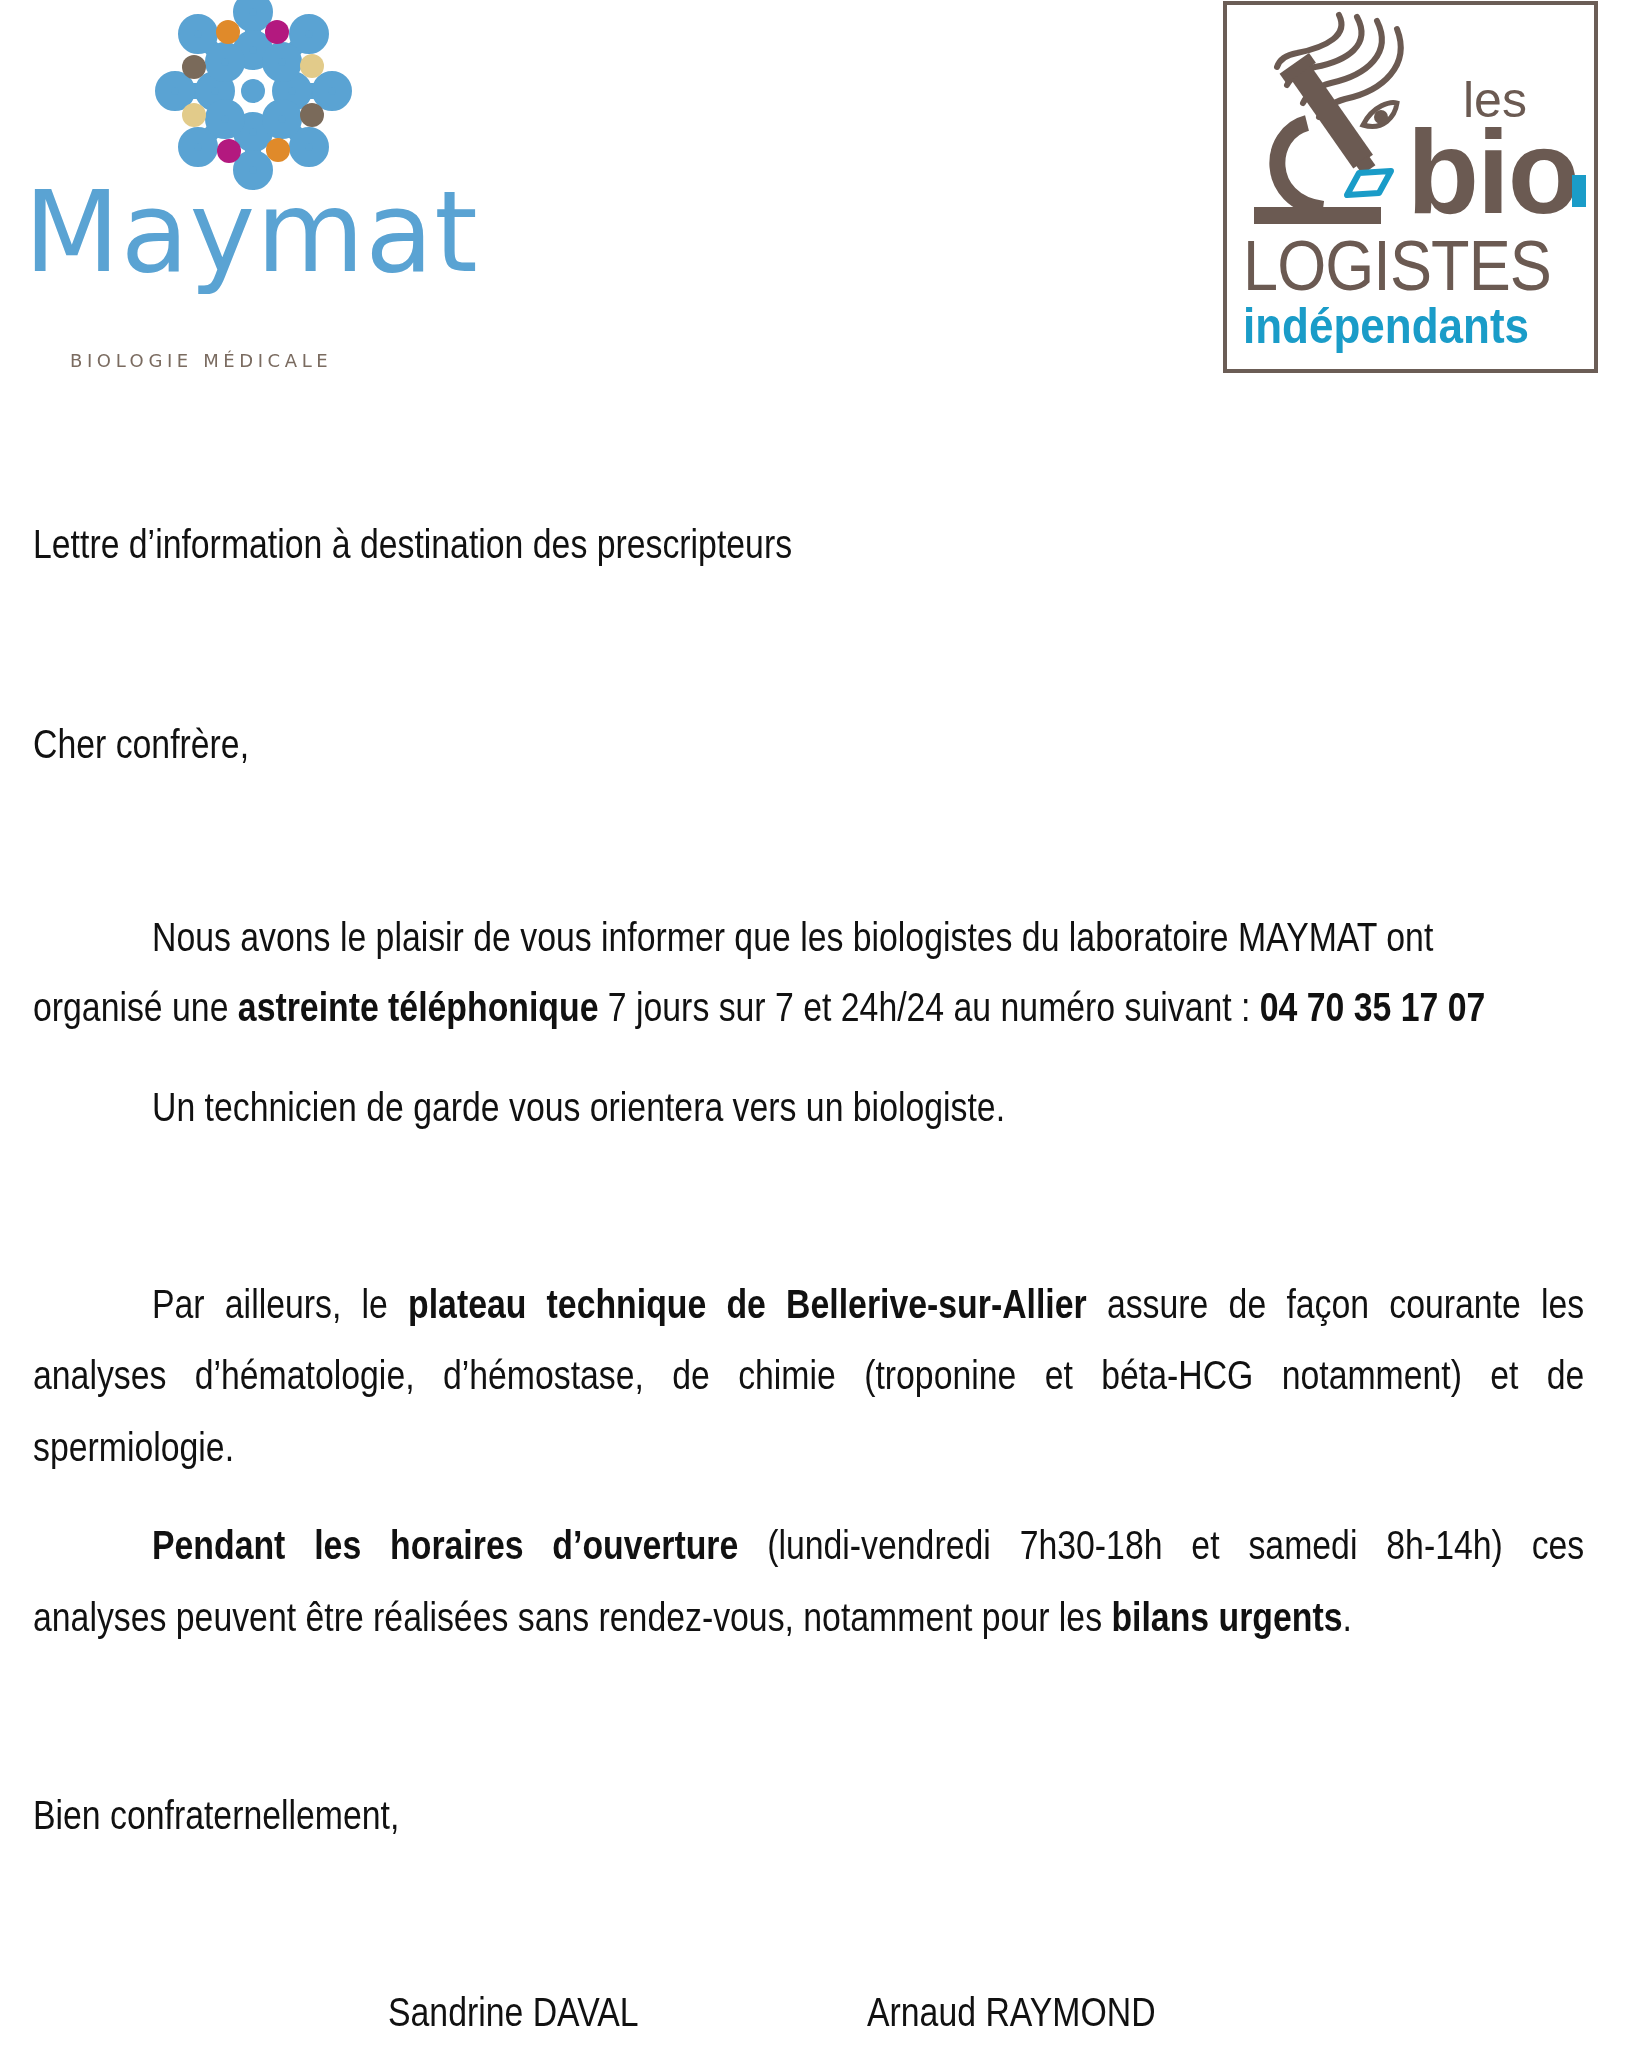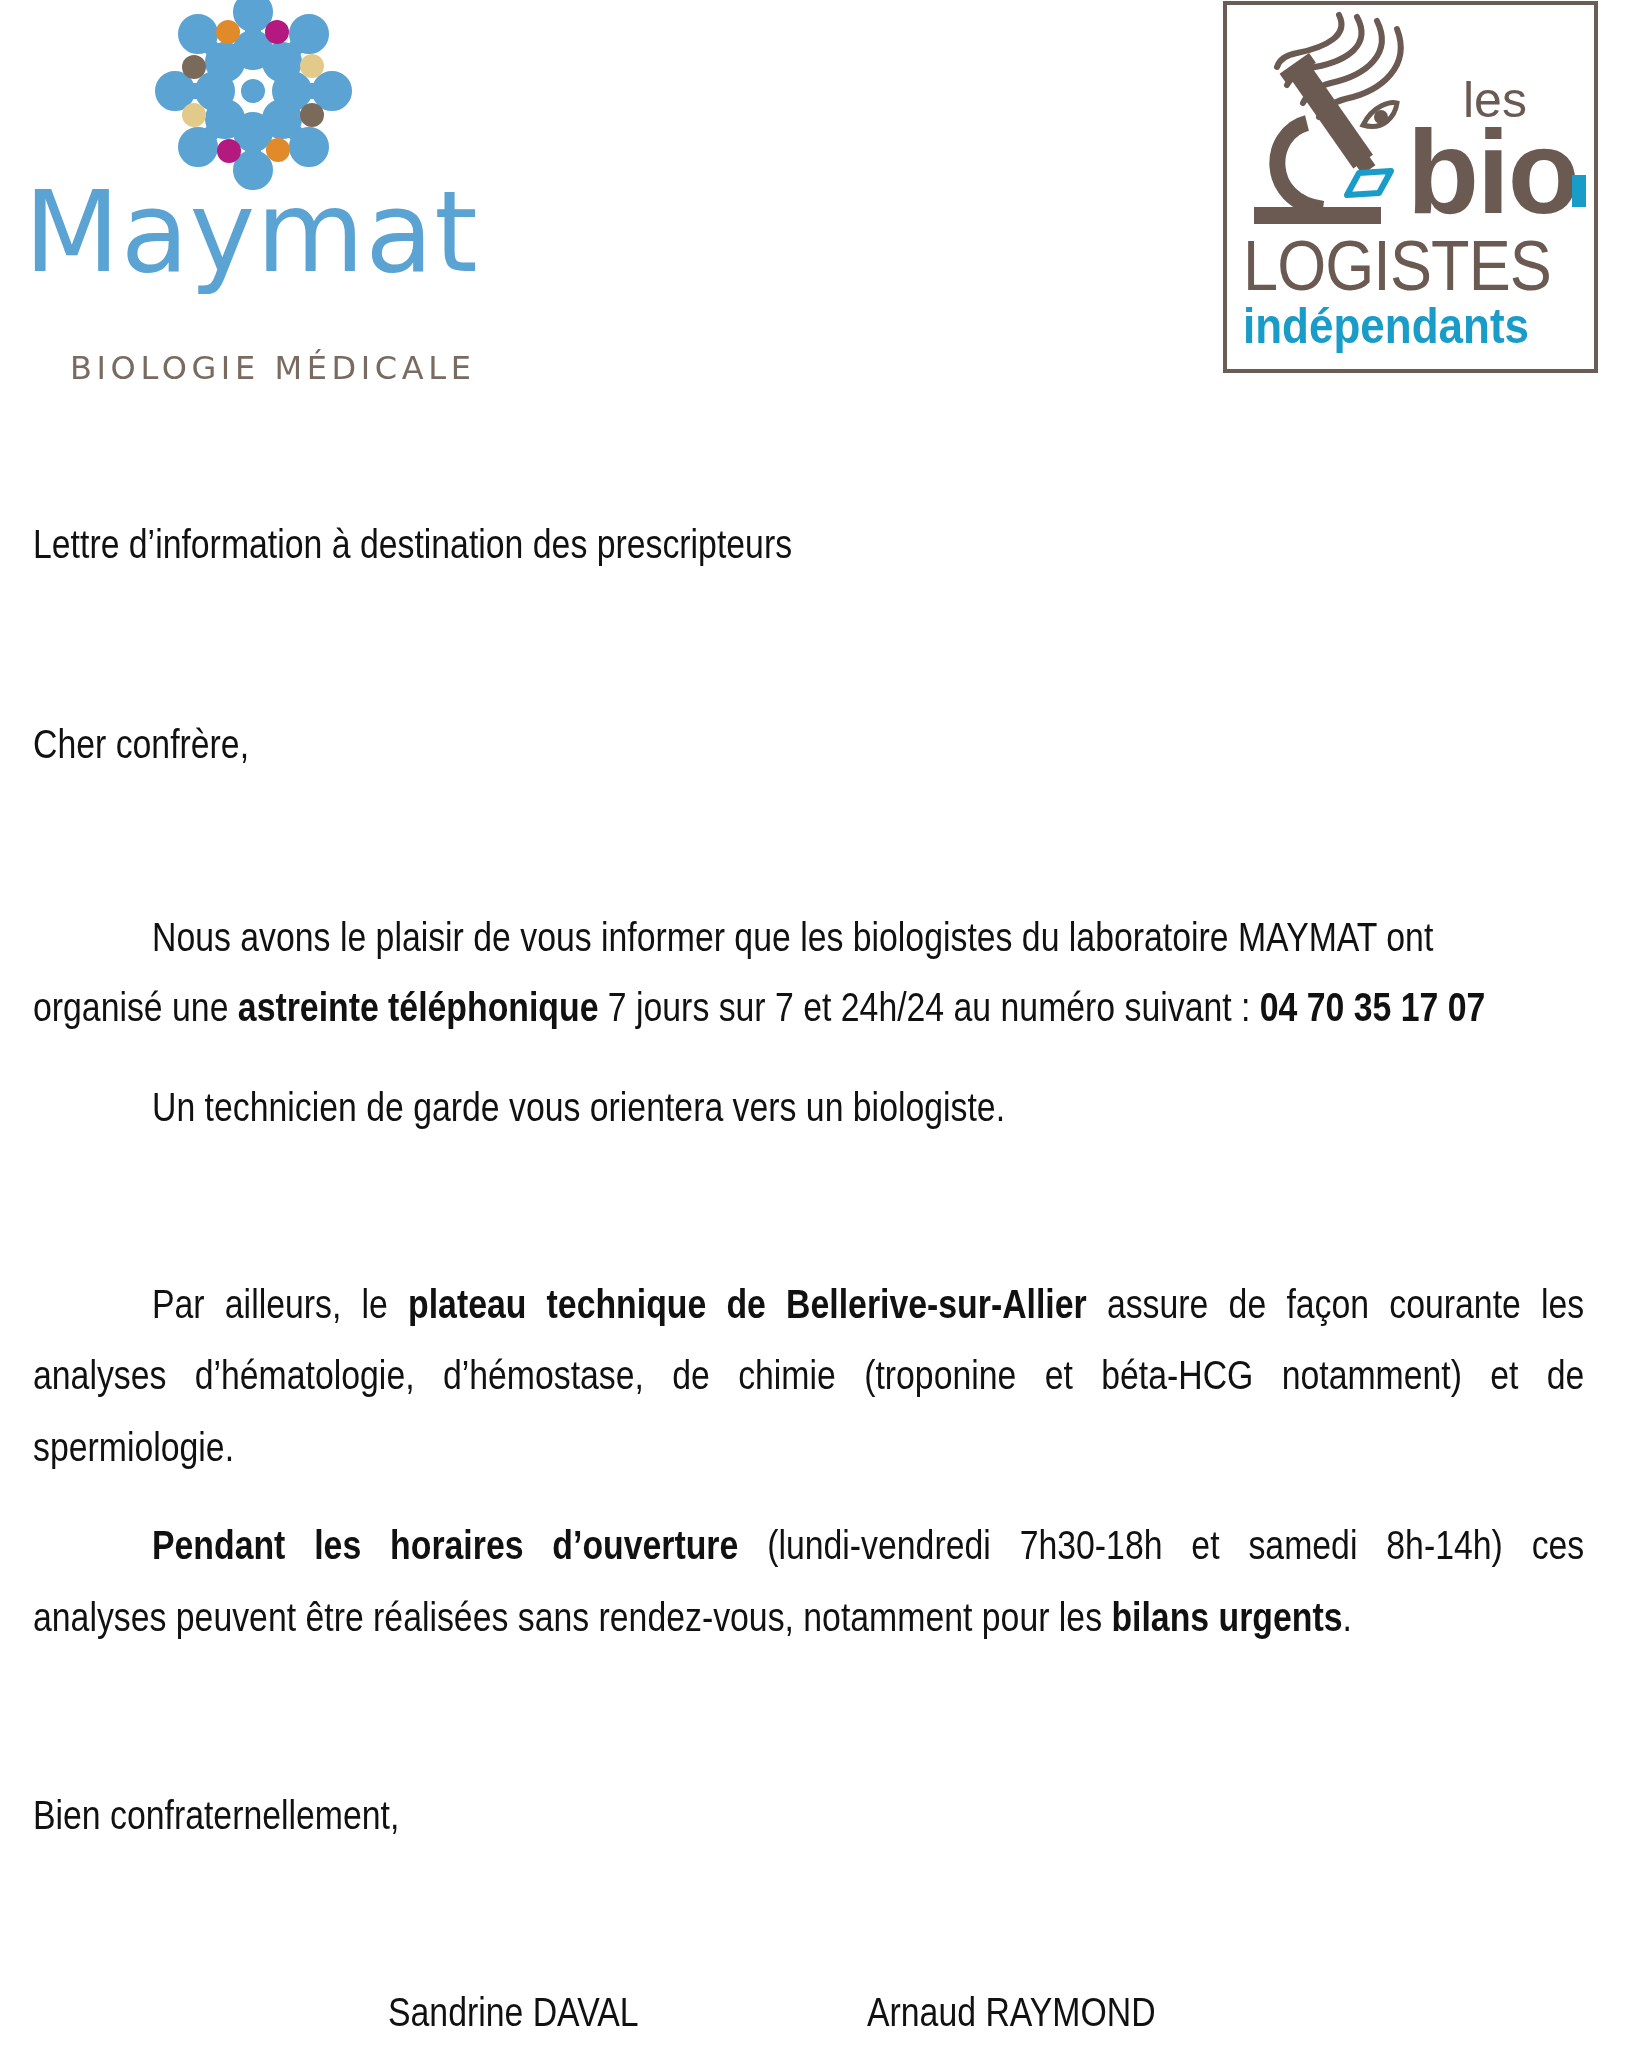--- a/index.html
+++ b/index.html
@@ -5,21 +5,21 @@
   html, body { margin:0; padding:0; background:#ffffff; }
   body { width:1632px; height:2048px; position:relative; overflow:hidden;
          font-family:"Liberation Sans", sans-serif; color:#111111; }
 
   
   .maymat-logo { position:absolute; left:0; top:0; width:520px; height:400px;text-align:right; }
   .maymat-mark { position:absolute; left:0; top:0; }
   .maymat-word { position:absolute; left:24px; top:176px; font-size:112px; line-height:1;
                  color:#5aa3d3; letter-spacing:1px; font-family:"DejaVu Sans", sans-serif;
                  transform:scaleX(0.99); transform-origin:left top; }
-  .maymat-sub  { position:absolute; left:70px; top:352px; font-size:32px; line-height:1;
+  .maymat-sub  { position:absolute; left:70px; top:352px; font-size:18px; line-height:1;
                  color:#7a6b60; letter-spacing:4.6px; font-family:"DejaVu Sans", sans-serif; }
 
   
   .bi-logo { position:absolute; left:1223px; top:1px; width:359px; height:364px;
              border:4px solid #6b5d56; background:#fff;padding-left:8px; }
   .bi-art { position:absolute; left:0; top:0; }
   .bi-les { position:absolute; left:236px; top:70px; font-size:50px; line-height:1; color:#6b5a52; }
   .bi-bio { position:absolute; left:180px; top:108px; font-size:118px; line-height:1; font-weight:bold;
             color:#6b5a52; letter-spacing:-2px; }
   .bi-sq  { position:absolute; left:345px; top:170px; width:14px; height:32px; background:#1a9cc8; }

